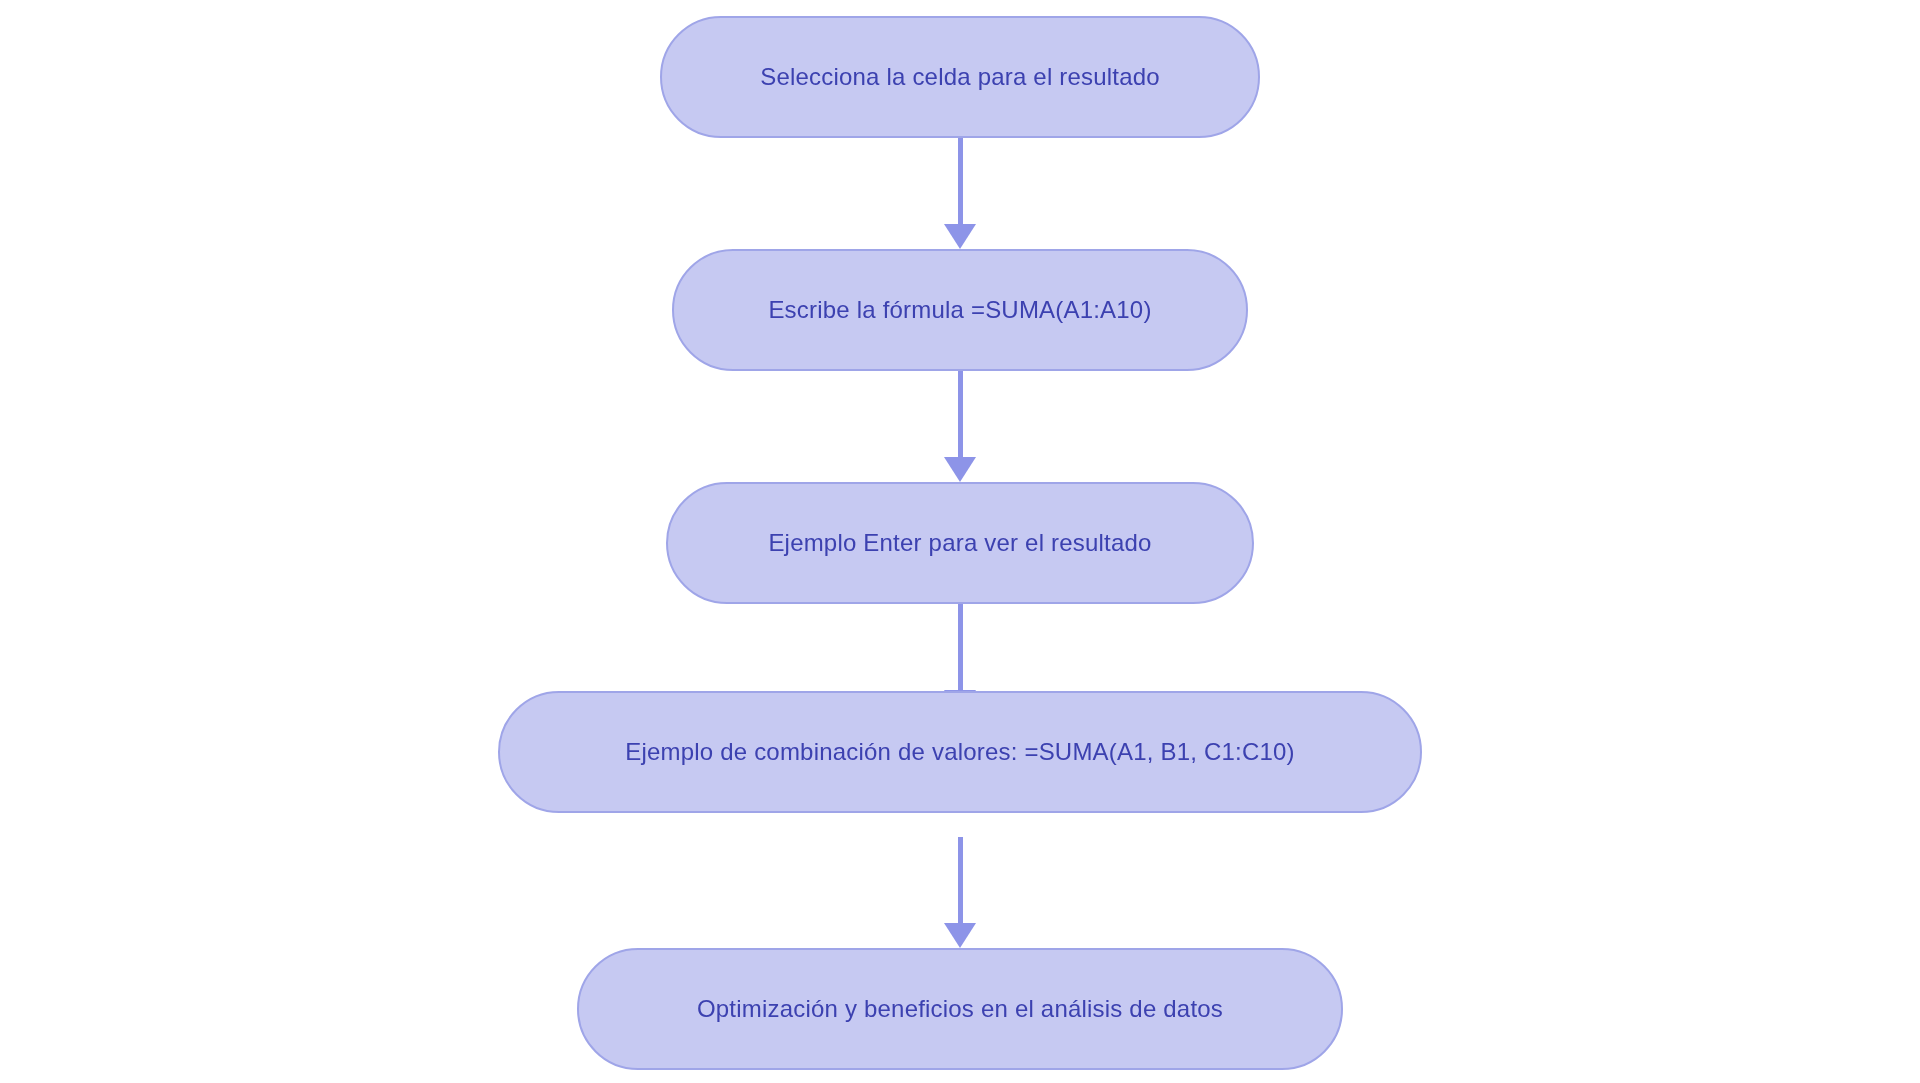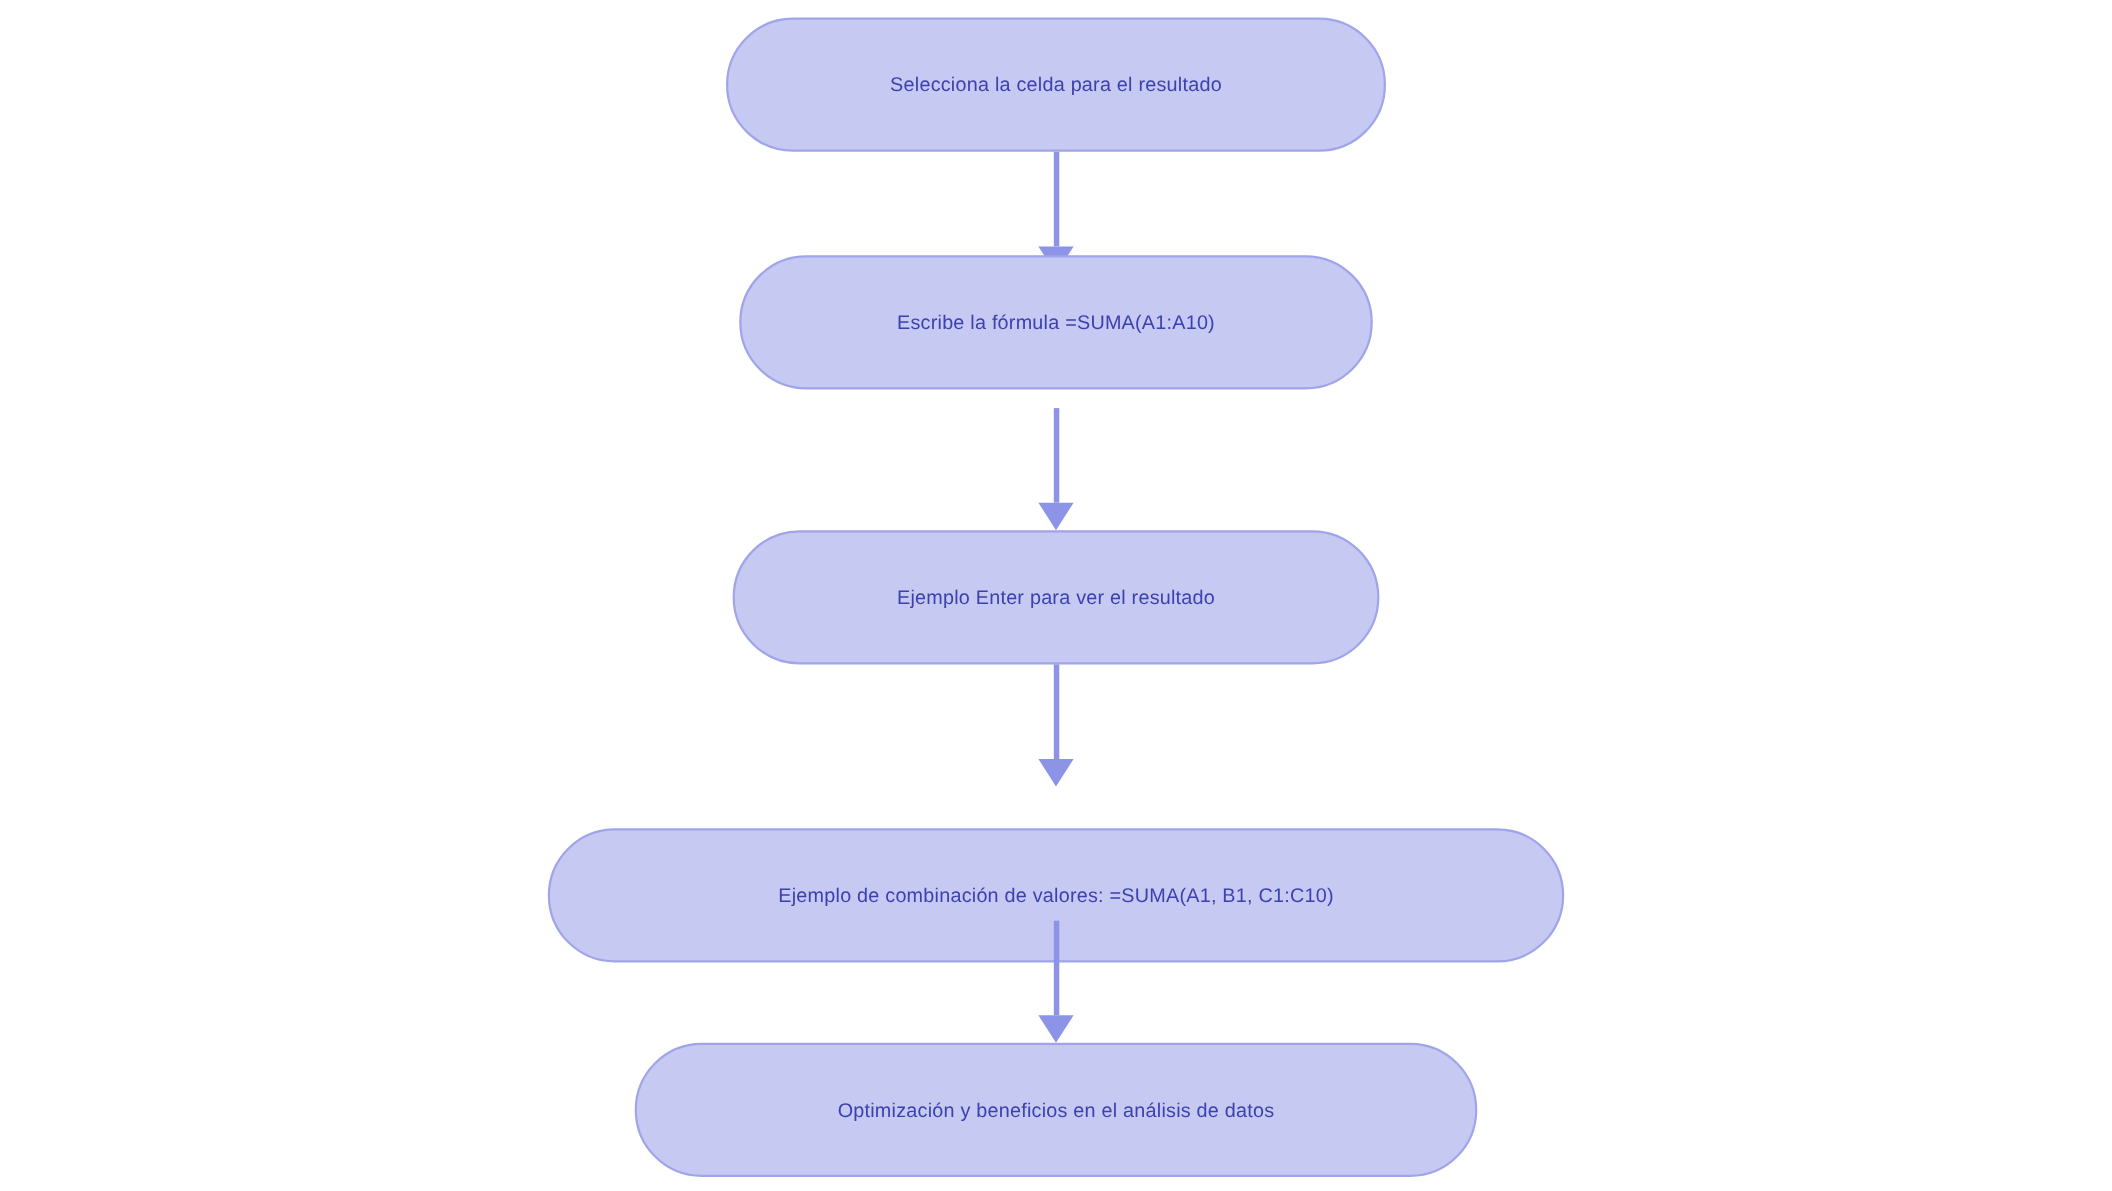--- a/index.html
+++ b/index.html
@@ -25,27 +25,27 @@
     transform: translateX(-50%);
     height: 122px;
     border-radius: 61px;
     background: var(--node-fill);
     border: 2px solid var(--node-border);
     color: var(--node-text);
     display: flex;
     align-items: center;
     justify-content: center;
     text-align: center;
-    font-size: 18px;
+    font-size: 24px;
     letter-spacing: 0.2px;
   }
   #node-1 { top: 16px;  width: 600px; }
-  #node-2 { top: 232px; width: 576px; text-align: right; }
+  #node-2 { top: 249px; width: 576px; text-align: right; }
   #node-3 { top: 482px; width: 588px; }
-  #node-4 { top: 753px; width: 924px; }
+  #node-4 { top: 691px; width: 924px; }
   #node-5 { top: 948px; width: 766px; text-align: center; }
 
   .flow-arrow {
     position: absolute;
     left: 50%;
     transform: translateX(-50%);
     width: 32px;
     height: 111px;
     display: flex;
     flex-direction: column;

